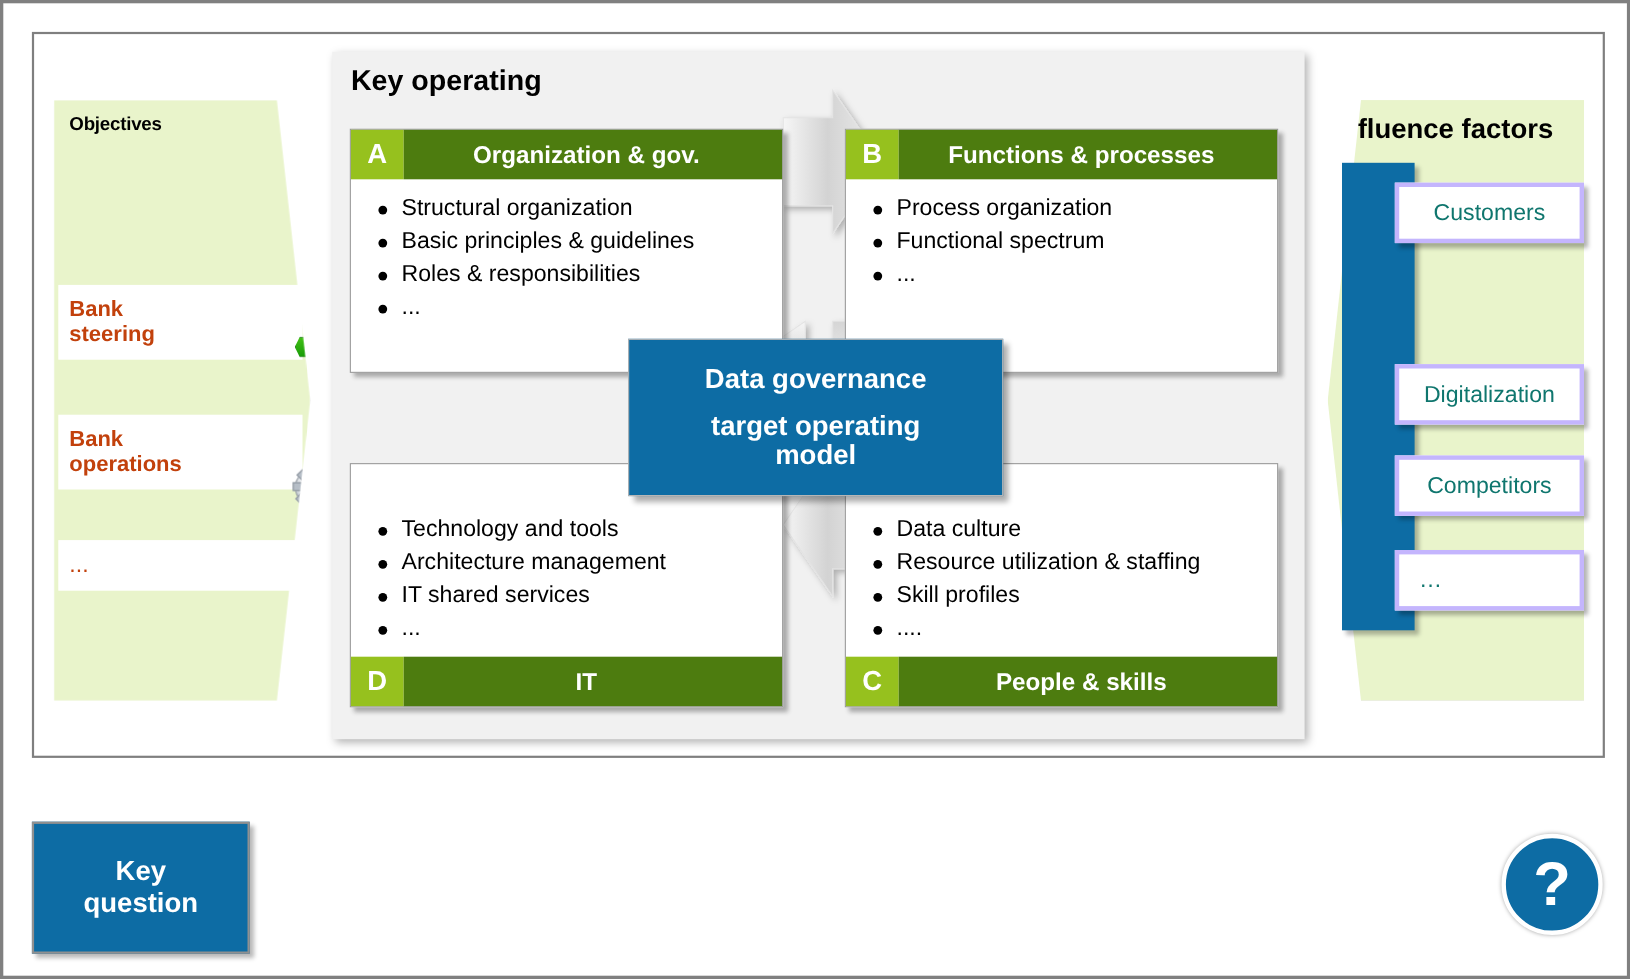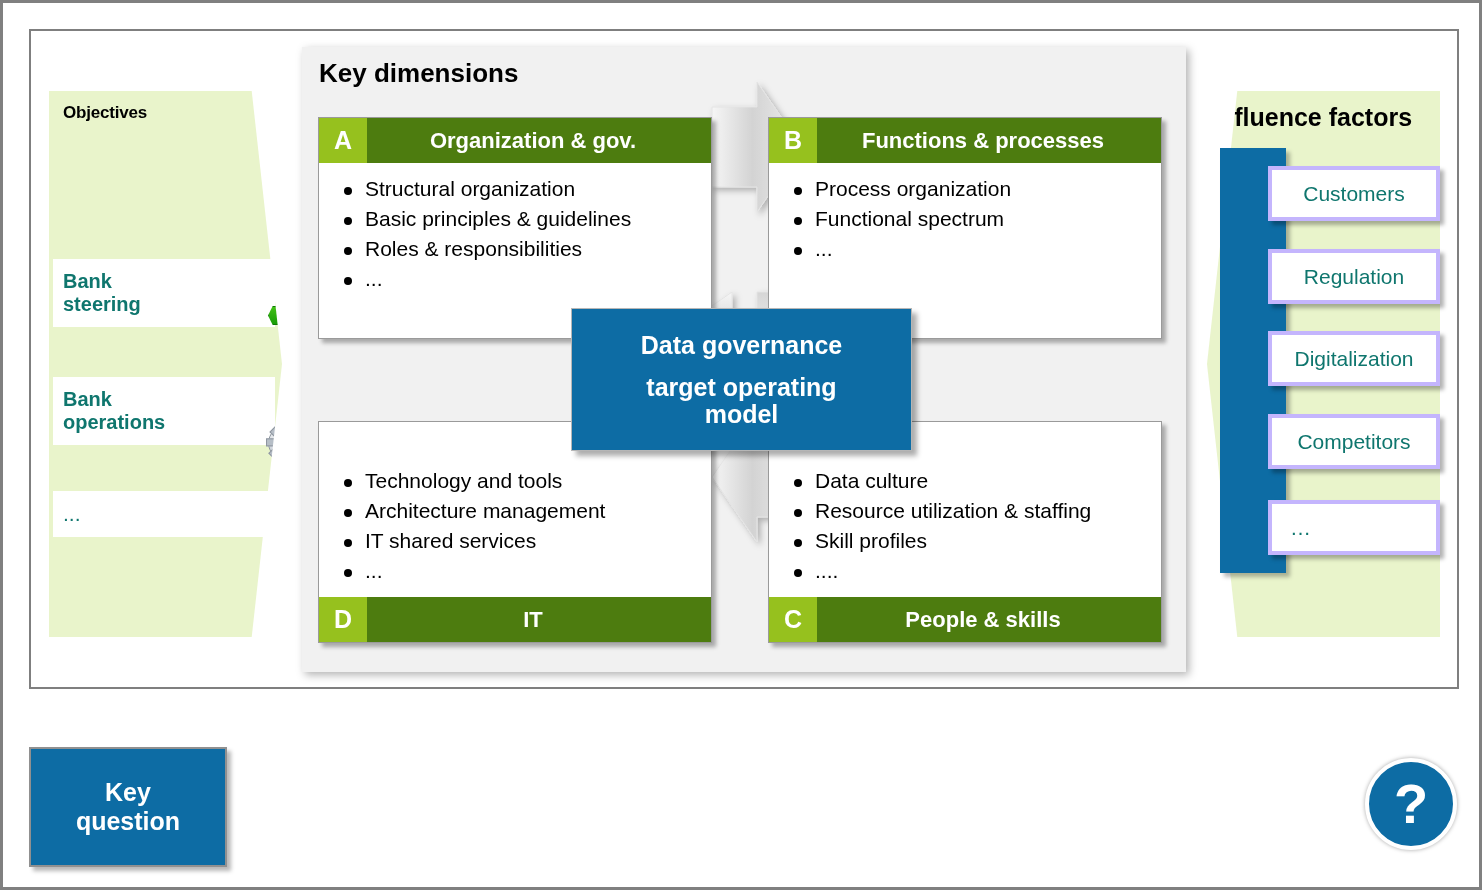--- a/index.html
+++ b/index.html
@@ -33,21 +33,21 @@
     position:absolute;left:14px;top:12px;
     font-size:17px;font-weight:bold;color:#000;
     letter-spacing:-.2px;
   }
   .obj-box{
     position:absolute;left:4px;width:222px;
     background:#ffffff;
     box-sizing:border-box;
     display:flex;align-items:center;
     padding:6px 10px;
-    font-size:20px;color:#0f766e;font-weight:bold;
+    font-size:20px;color:#c2410c;font-weight:bold;
   }
   .obj-box .obj-label{white-space:pre-line;line-height:1.15;}
   #obj0{top:168px;height:68px;}
   #obj1{top:286px;height:68px;}
   #obj2{top:400px;height:46px;font-weight:normal;font-size:21px;}
   .obj-icon{position:absolute;right:8px;top:50%;transform:translateY(-50%);}
 
   
   .signpost{width:56px;height:56px;position:relative;}
   .signpost .pole{
@@ -216,21 +216,21 @@
   }
 </style>
 </head>
 <body>
 
 <div class="page">
 
   <div class="main-panel"></div>
 
   <div class="keydim"></div>
-  <div class="keydim-title" style="position:absolute;left:316px;top:55px;">Key dimensions</div>
+  <div class="keydim-title" style="position:absolute;left:316px;top:55px;">Key operating</div>
 
   <svg class="arrows" viewBox="0 0 884 625">
     <defs>
       <filter id="ashadow" x="-30%" y="-30%" width="170%" height="170%">
         <feDropShadow dx="3" dy="3" stdDeviation="3" flood-color="#000" flood-opacity="0.28"></feDropShadow>
       </filter>
       <linearGradient id="ag-v" x1="0" y1="0" x2="1" y2="0">
         <stop offset="0%" stop-color="#f6f6f6"></stop>
         <stop offset="45%" stop-color="#d3d3d3"></stop>
         <stop offset="100%" stop-color="#efefef"></stop>
@@ -366,23 +366,20 @@
   </div>
 
   <div class="influence">
     <div class="influence-title">Influence factors</div>
   </div>
   <div class="inf-bar"></div>
 
   <div class="inf-box" style="top:163px;">
     <span>Customers</span>
   </div>
-  <div class="inf-box" style="top:246px;">
-    <span>Regulation</span>
-  </div>
   <div class="inf-box" style="top:328px;">
     <span>Digitalization</span>
   </div>
   <div class="inf-box" style="top:411px;">
     <span>Competitors</span>
   </div>
   <div class="inf-box ellipsis" style="top:497px;">
     <span>…</span>
   </div>
 

